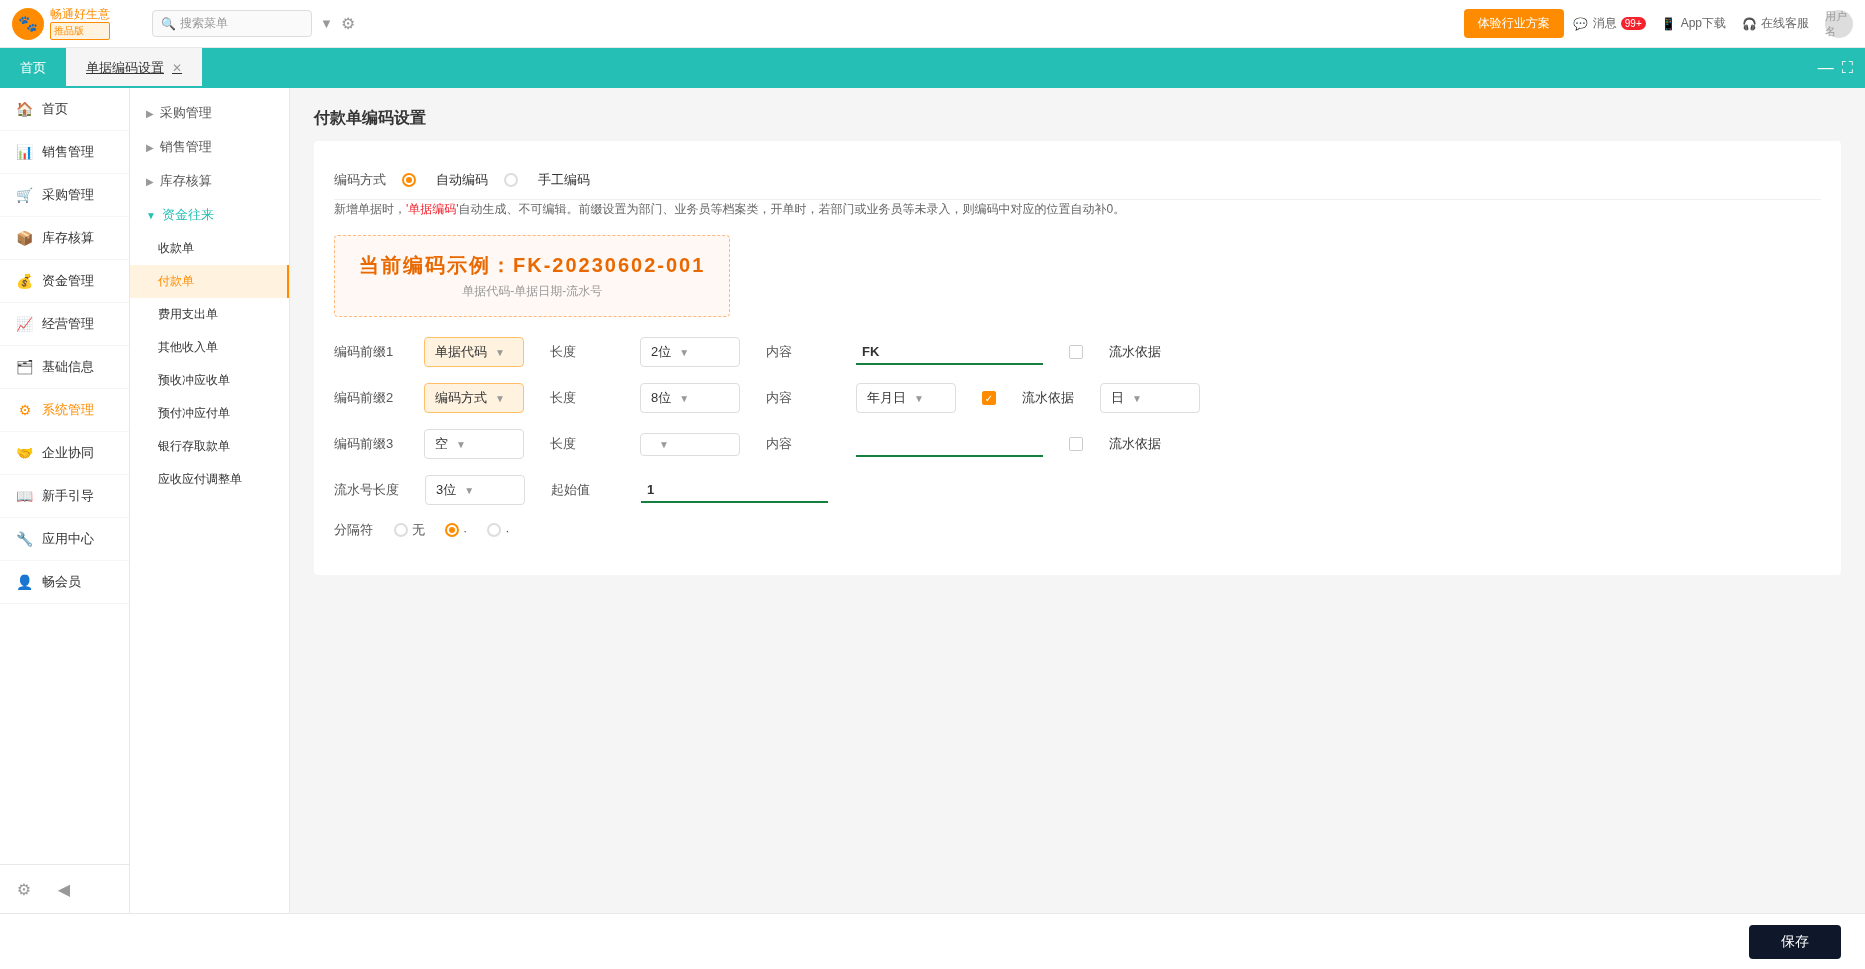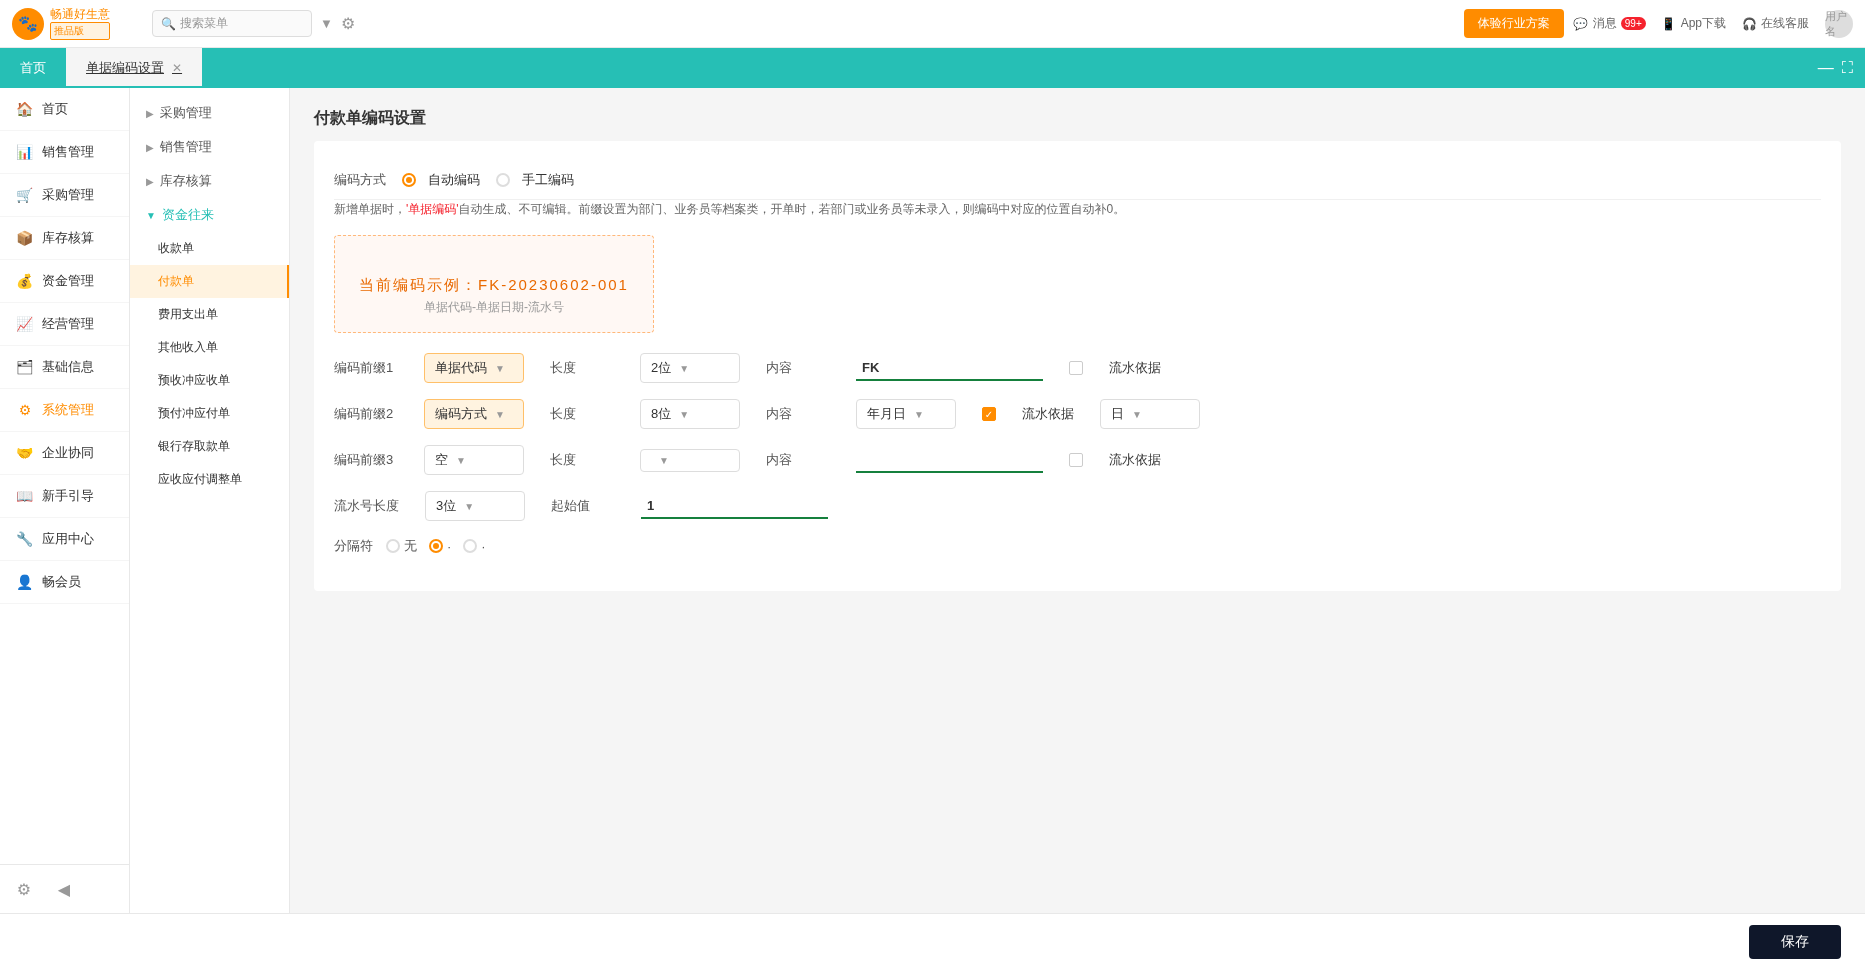--- a/index.html
+++ b/index.html
@@ -50,49 +50,49 @@
     
     .content { flex: 1; padding: 20px 24px; overflow-y: auto; background: #f5f5f5; }
     .page-title { font-size: 16px; font-weight: bold; color: #333; margin-bottom: 12px; }
 
     
     .panel { background: #fff; border-radius: 4px; padding: 20px; }
 
     
     .encode-method-row { display: flex; align-items: center; gap: 16px; padding: 10px 0; border-bottom: 1px solid #f0f0f0; }
     .encode-method-label { color: #555; font-size: 13px; }
-    .radio-item { display: flex; align-items: center; gap: 12px; cursor: pointer; font-size: 13px; text-align: center; }
+    .radio-item { display: flex; align-items: center; gap: 20px; cursor: pointer; font-size: 13px; text-align: center; }
     .radio-circle { width: 14px; height: 14px; border-radius: 50%; border: 2px solid #ddd; display: flex; align-items: center; justify-content: center; }
     .radio-circle.checked { border-color: #ff8c00; }
     .radio-circle.checked::after { content: ''; width: 6px; height: 6px; background: #ff8c00; border-radius: 50%; }
 
     
     .info-text { color: #666; font-size: 12px; margin-bottom: 16px; line-height: 1.6; }
     .info-text span { color: #f5222d; }
 
     
     .example-box { background: #fff8f4; border: 1px dashed #ffb87a; border-radius: 4px; padding: 16px 24px; display: inline-block; margin-bottom: 20px; text-align: center; }
-    .example-code { font-size: 15px; font-weight: normal; color: #e96900; letter-spacing: 2px; margin-top: 24px; }
+    .example-code { font-size: 20px; font-weight: bold; color: #e96900; letter-spacing: 2px; }
     .example-desc { font-size: 12px; color: #999; margin-top: 4px; }
 
     
     .checkbox-row { display: flex; align-items: center; gap: 6px; margin-bottom: 20px; font-size: 13px; color: #555; }
     .checkbox-box { width: 14px; height: 14px; border: 1px solid #ccc; border-radius: 2px; display: flex; align-items: center; justify-content: center; cursor: pointer; }
     .checkbox-box.checked { background: #ff8c00; border-color: #ff8c00; color: white; font-size: 10px; }
 
     
     .form-row { display: flex; align-items: center; gap: 26px; margin-bottom: 16px; flex-wrap: wrap; }
     .form-label { color: #555; font-size: 13px; min-width: 64px; }
     .form-select { display: flex; align-items: center; border: 1px solid #ddd; border-radius: 4px; padding: 5px 10px; background: #fff; cursor: pointer; gap: 8px; min-width: 100px; font-size: 13px; color: #333; }
     .form-select .chevron { color: #999; font-size: 10px; }
     .form-select.highlight { background: #fff3e0; border-color: #ffc069; }
     .content-field { border: none; border-bottom: 2px solid #15803d; padding: 4px 6px; font-size: 13px; color: #333; min-width: 60px; background: transparent; outline: none; font-weight: bold; }
 
     
-    .separator-row { display: flex; align-items: center; gap: 12px; margin-bottom: 16px; }
+    .separator-row { display: flex; align-items: center; gap: 20px; margin-bottom: 16px; }
     .separator-label { font-size: 13px; color: #555; min-width: 40px; }
     .sep-option { display: flex; align-items: center; gap: 4px; font-size: 13px; color: #555; cursor: pointer; }
 
     
     .bottom-bar { height: 56px; background: #fff; border-top: 1px solid #e8e8e8; display: flex; align-items: center; justify-content: flex-end; padding: 0 24px; }
     .save-btn { background: #0f172a; color: white; border: none; border-radius: 4px; padding: 8px 32px; font-size: 14px; cursor: pointer; }
   </style>
 </head>
 <body>
 

